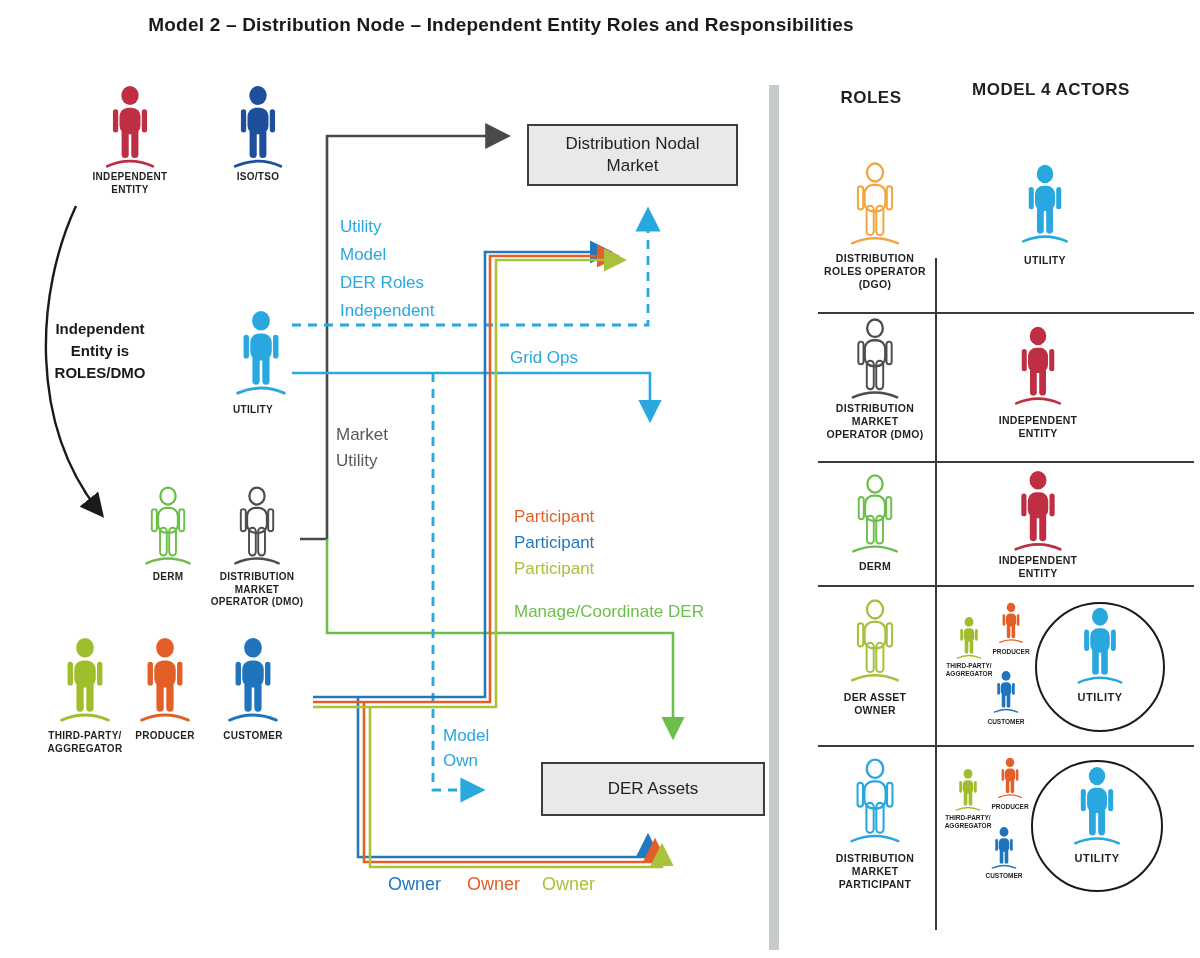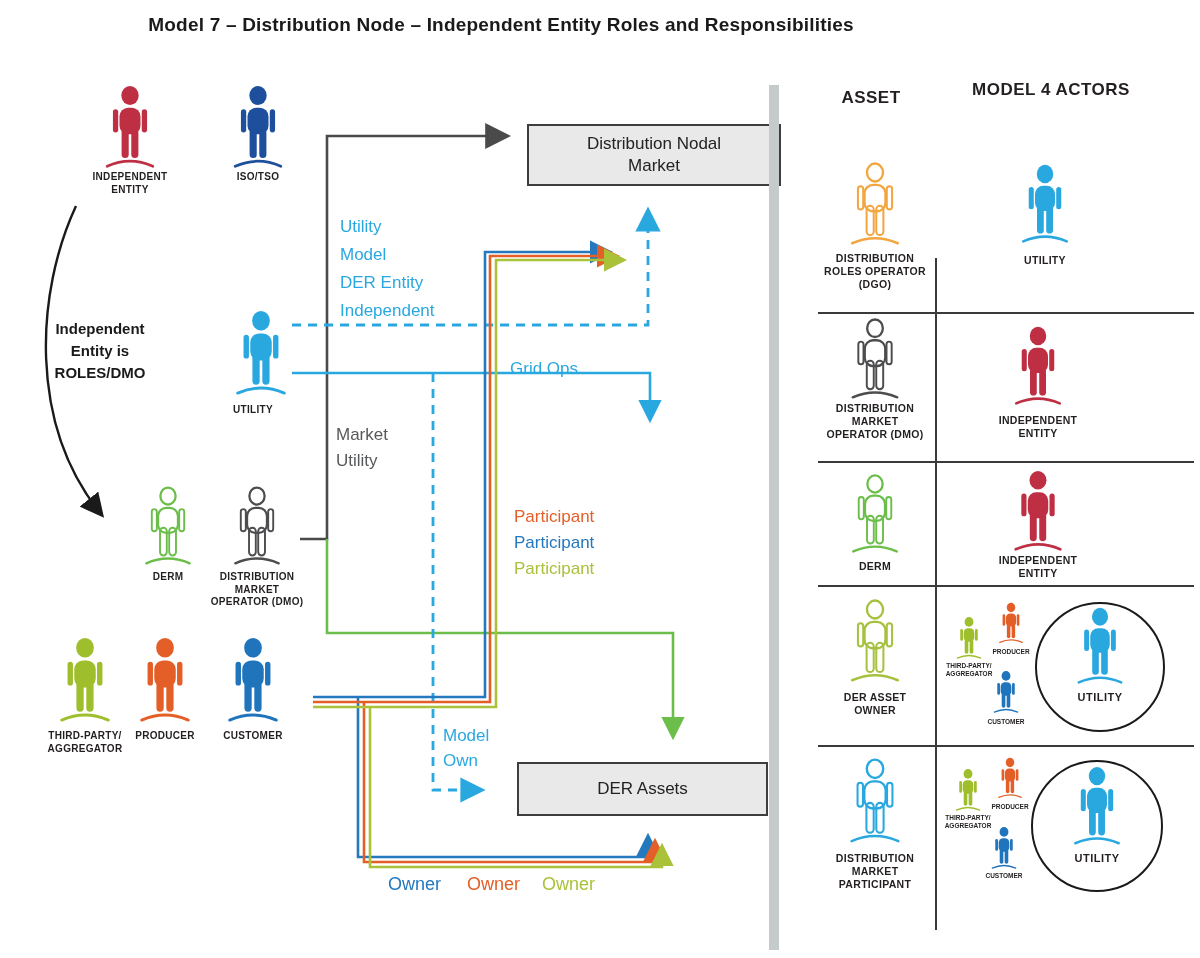--- a/index.html
+++ b/index.html
@@ -57,21 +57,21 @@
         <rect x="18.5" y="25" width="23" height="29" rx="9.5" fill="none" stroke="currentColor" stroke-width="2.6"></rect>
         <rect x="11.3" y="26.5" width="5.8" height="25.5" rx="2.9" fill="none" stroke="currentColor" stroke-width="2.2"></rect>
         <rect x="42.9" y="26.5" width="5.8" height="25.5" rx="2.9" fill="none" stroke="currentColor" stroke-width="2.2"></rect>
         <rect x="20.8" y="48" width="7.8" height="32" rx="3.9" fill="none" stroke="currentColor" stroke-width="2.2"></rect>
         <rect x="31.4" y="48" width="7.8" height="32" rx="3.9" fill="none" stroke="currentColor" stroke-width="2.2"></rect>
         <path d="M5 89 Q30 78 55 89" fill="none" stroke="currentColor" stroke-width="2.8" stroke-linecap="round"></path>
       </symbol>
     </defs>
   </svg>
 
-  <div class="title">Model 7 – Distribution Node – Independent Entity Roles and Responsibilities</div>
+  <div class="title">Model 2 – Distribution Node – Independent Entity Roles and Responsibilities</div>
 
   <svg class="flow" width="1200" height="958">
     <defs>
       <marker id="m-dark" markerWidth="10" markerHeight="10" refX="8" refY="5" orient="auto">
           <path d="M0 0L10 5L0 10z" fill="#4a4a4b"></path>
         </marker>
       <marker id="m-black" markerWidth="10" markerHeight="10" refX="8" refY="5" orient="auto">
           <path d="M0 0L10 5L0 10z" fill="#1a1a1a"></path>
         </marker>
       <marker id="m-cyan" markerWidth="9" markerHeight="9" refX="7" refY="4.5" orient="auto">
@@ -163,53 +163,54 @@
     <div>PRODUCER</div>
   </div>
 
   <svg class="person c-custblue" style="left:253px;top:637px" width="56" height="86">
       <use href="#p-solid"></use>
     </svg>
   <div class="lbl" style="left:253px;top:730px">
     <div>CUSTOMER</div>
   </div>
 
-  <div class="box" style="left:527px;top:124px;width:254px;height:62px">
+  <div class="box" style="left:527px;top:124px;width:211px;height:62px">
     <div>Distribution Nodal</div>
       <div>Market</div>
   </div>
-  <div class="box" style="left:517px;top:762px;width:251px;height:54px">
+  <div class="box" style="left:541px;top:762px;width:224px;height:54px">
     <div>DER Assets</div>
   </div>
 
   <div class="ann c-cyan" style="left:340px;top:213px;line-height:28px">
     <div>Utility</div>
     <div>Model</div>
-    <div>DER Entity</div>
+    <div>DER Roles</div>
     <div>Independent</div>
   </div>
-  <div class="ann c-cyan" style="left:510px;top:355px">Grid Ops</div>
+  <div class="ann c-cyan" style="left:510px;top:344px">Grid Ops</div>
   <div class="ann c-gray" style="left:336px;top:422px;line-height:26px">
     <div>Market</div>
     <div>Utility</div>
   </div>
   <div class="ann c-orange" style="left:514px;top:503px">Participant</div>
   <div class="ann c-blue" style="left:514px;top:529px">Participant</div>
   <div class="ann c-yg" style="left:514px;top:555px">Participant</div>
+  <div class="ann c-green" style="left:514px;top:598px">Manage/Coordinate DER</div>
   <div class="ann c-cyan" style="left:443px;top:723px;line-height:25px">
     <div>Model</div>
     <div>Own</div>
   </div>
   <div class="ann c-blue" style="left:388px;top:871px;font-size:18px">Owner</div>
   <div class="ann c-orange" style="left:467px;top:871px;font-size:18px">Owner</div>
   <div class="ann c-yg" style="left:542px;top:871px;font-size:18px">Owner</div>
 
   <div class="vbar"></div>
 
-  <div class="hdr" style="left:871px;top:88px">ASSET</div>
+  <div class="hdr" style="left:871px;top:88px">ROLES</div>
   <div class="hdr" style="left:1051px;top:80px">MODEL 4 ACTORS</div>
 
   <div class="vrule" style="left:935px;top:258px;height:672px"></div>
   <div class="hrule" style="left:818px;top:312px;width:376px"></div>
   <div class="hrule" style="left:818px;top:461px;width:376px"></div>
   <div class="hrule" style="left:818px;top:585px;width:376px"></div>
   <div class="hrule" style="left:818px;top:745px;width:376px"></div>
 
   <svg class="person c-amber" style="left:875px;top:162px" width="56" height="84">
       <use href="#p-outline"></use>

